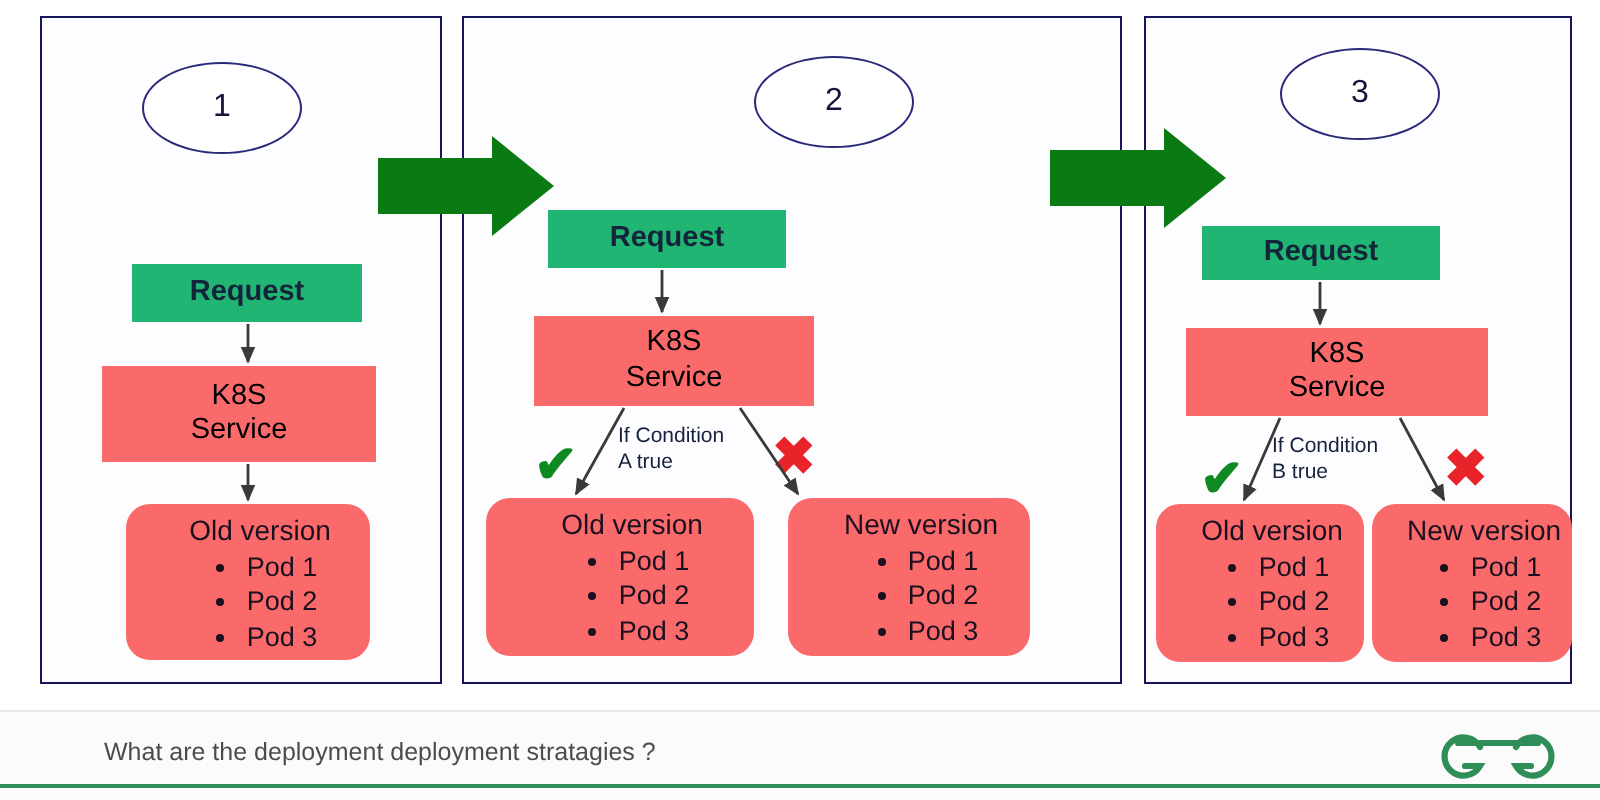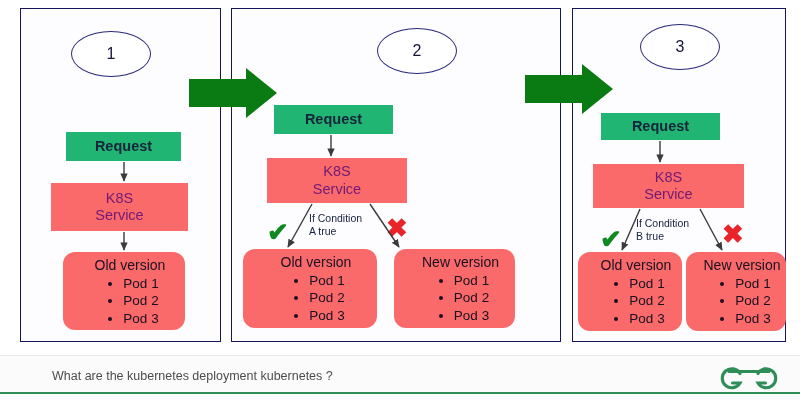--- a/index.html
+++ b/index.html
@@ -61,21 +61,21 @@
     line-height: 1.18;
   }
   .box-request {
     background: #21b573;
     color: #14243a;
     font-size: 14.5px;
     font-weight: 600;
   }
   .box-service {
     background: #fa6a6a;
-    color: #701a75;
+    color: #000000;
     font-size: 14.5px;
   }
   .box-pods {
     background: #fa6a6a;
     color: #1a1020;
     border-radius: 12px;
     align-items: center;
     justify-content: flex-start;
     padding-top: 5px;
     padding-left: 12px;
@@ -285,21 +285,21 @@
     <line x1="640" y1="209" x2="622" y2="250" stroke="#3a3a3a" stroke-width="1.4" marker-end="url(#ah)"></line>
     <line x1="700" y1="209" x2="722" y2="250" stroke="#3a3a3a" stroke-width="1.4" marker-end="url(#ah)"></line>
 
     <path d="M189,79 L246,79 L246,68 L277,93 L246,118 L246,107 L189,107 z" fill="#0a7a12"></path>
     <path d="M525,75 L582,75 L582,64 L613,89 L582,114 L582,103 L525,103 z" fill="#0a7a12"></path>
   </svg>
 </div>
 
 <div id="footer">
   <div id="footer-rule"></div>
-  <div id="footer-text">What are the kubernetes deployment kubernetes ?</div>
+  <div id="footer-text">What are the deployment deployment stratagies ?</div>
   <div id="logo-mask"></div>
   <svg id="footer-logo" viewBox="0 0 66 34">
     <g fill="none" stroke="#2f8d58" stroke-width="3.1" stroke-linecap="round">
       <path d="M24,12.5 a9.5,9.5 0 1,0 0,9.5 L16.5,22"></path>
       <path d="M42,12.5 a9.5,9.5 0 1,1 0,9.5 L49.5,22"></path>
       <path d="M13,10.5 L53,10.5"></path>
     </g>
   </svg>
 </div>
 

